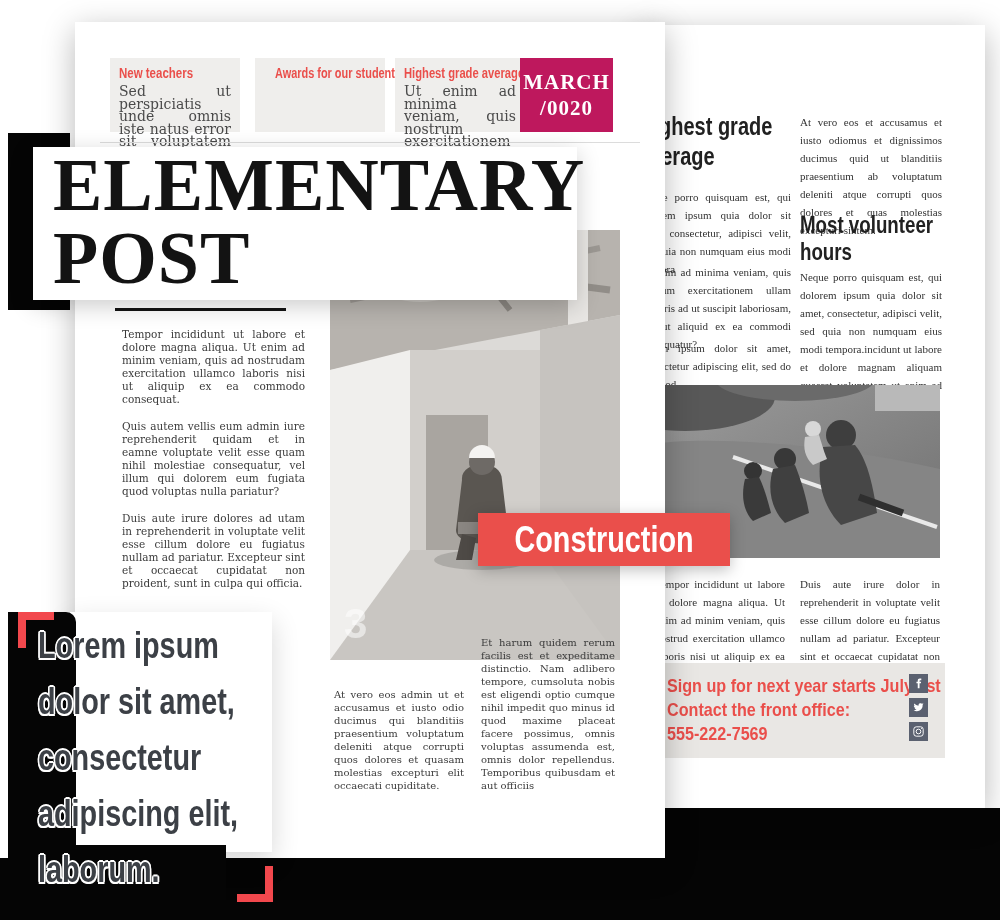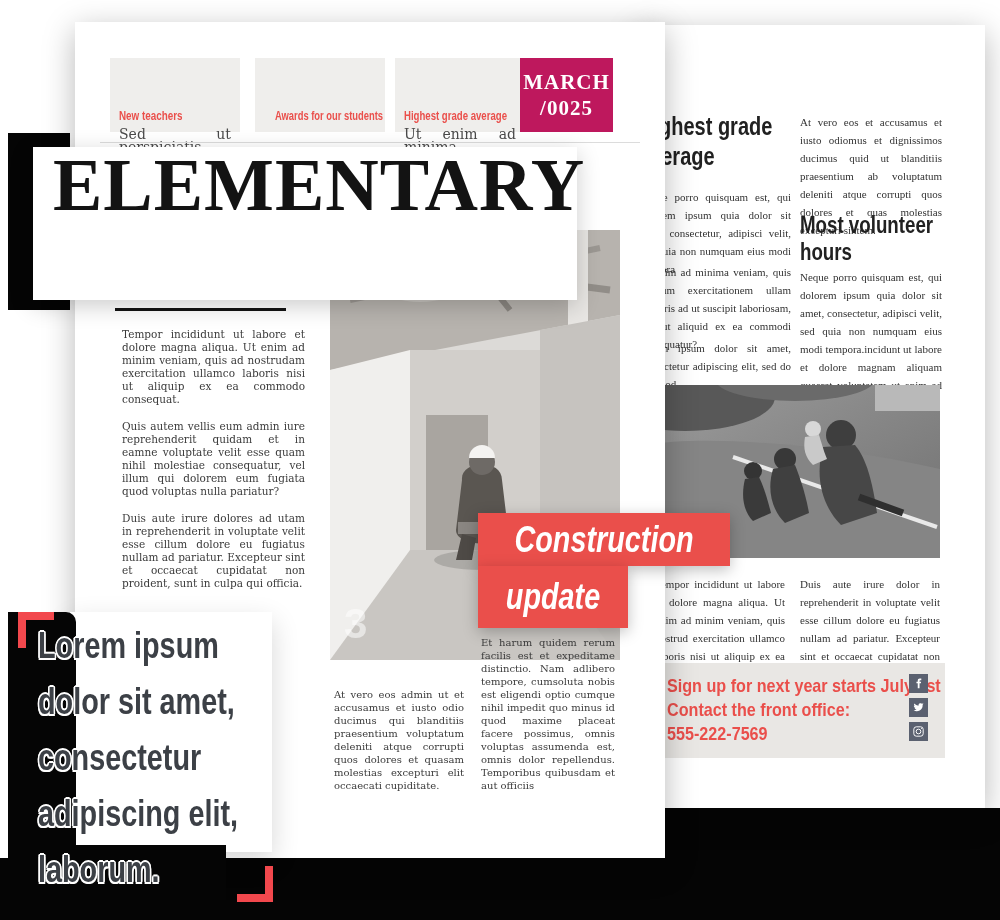--- a/index.html
+++ b/index.html
@@ -6,38 +6,38 @@
   .canvas{position:relative;width:1000px;height:920px;overflow:hidden;background:#ffffff;
           font-family:"Liberation Sans",sans-serif;}
   .abs{position:absolute;}
   .black{background:#050505;}
   .page{position:absolute;background:#ffffff;box-shadow:0 8px 30px rgba(0,0,0,.28);}
   
   .cx{display:inline-block;white-space:nowrap;transform:scaleX(.82);transform-origin:0 50%;}
   .cond-block{transform:scaleX(.84);transform-origin:0 0;}
   
   .hdr-box{position:absolute;top:36px;width:130px;height:74px;background:#efeeec;box-sizing:border-box;padding:8px 9px;}
-  .hdr-title{color:#ea4f4b;font-weight:700;font-size:12px;line-height:14px;margin-top:43px;}
+  .hdr-title{color:#ea4f4b;font-weight:700;font-size:14px;line-height:14px;}
   .hdr-body{font-family:"DejaVu Serif",serif;font-size:14px;line-height:12.5px;color:#4a4a4a;
             text-align:justify;margin-top:5px;}
   .issue-box{position:absolute;background:#be185d;color:#ffffff;display:flex;flex-direction:column;
              align-items:center;justify-content:center;font-family:"Liberation Serif",serif;
              font-weight:700;font-size:21px;line-height:26px;letter-spacing:1px;}
   .bodycol{font-family:"DejaVu Serif",serif;font-size:10.5px;line-height:13px;color:#3b3b3b;
            text-align:justify;}
   .bodycol p{margin:0 0 14px 0;}
   .serifcol{font-family:"Liberation Serif",serif;font-size:11px;line-height:18px;color:#333333;
             text-align:justify;}
   .h-big{font-weight:700;color:#212121;font-size:25px;line-height:30px;}
   .masthead{position:absolute;left:33px;top:147px;width:544px;height:153px;background:#ffffff;
             box-shadow:0 6px 22px rgba(0,0,0,.2);font-family:"Liberation Serif",serif;
             font-weight:700;color:#131313;font-size:74px;line-height:73px;letter-spacing:1px;
             padding:2px 0 0 20px;box-sizing:border-box;}
   .label-box{position:absolute;background:#ea4f4b;display:flex;align-items:center;justify-content:center;
-             box-shadow:0 4px 14px rgba(0,0,0,.25);font-style:italic;}
+             box-shadow:0 4px 14px rgba(0,0,0,.25);}
   .label-box span{color:#ffffff;font-weight:700;font-size:36px;white-space:nowrap;
                   transform:scaleX(.8);}
   .signup{position:absolute;background:#e9e7e4;}
   .signup-line{color:#ea4f4b;font-weight:700;font-size:19px;line-height:24px;white-space:nowrap;
                transform:scaleX(.85);transform-origin:0 50%;}
   .soc{position:absolute;width:19px;height:19px;background:#5b6170;display:flex;align-items:center;
        justify-content:center;}
   .quote-text{position:absolute;left:38px;top:618px;width:360px;font-weight:700;font-size:36px;
               line-height:56px;color:#3c4046;transform:scaleX(.8);transform-origin:0 0;
               text-shadow:2px 0 0 #fff,-2px 0 0 #fff,0 2px 0 #fff,0 -2px 0 #fff,
@@ -132,21 +132,21 @@
     </div>
     <div class="hdr-box" style="left:180px;padding-left:20px;">
       <div class="hdr-title"><span class="cx" style="transform:scaleX(.78);">Awards for our students</span></div>
     </div>
     <div class="hdr-box" style="left:320px;">
       <div class="hdr-title"><span class="cx" style="transform:scaleX(.8);">Highest grade average</span></div>
       <div class="hdr-body">Ut enim ad minima veniam, quis nostrum exercitationem ullam suscipit laboriosam.</div>
     </div>
     <div class="issue-box" style="left:445px;top:36px;width:93px;height:74px;">
       <span>MARCH</span>
-      <span>/0025</span>
+      <span>/0020</span>
     </div>
 
     <div class="divider" style="left:25px;top:120px;width:540px;"></div>
 
     <div class="bodycol abs" style="left:47px;top:306px;width:183px;">
       <p>Tempor incididunt ut labore et dolore magna aliqua. Ut enim ad minim veniam, quis ad nostrudam exercitation ullamco laboris nisi ut aliquip ex ea commodo consequat.</p>
       <p>Quis autem vellis eum admin iure reprehenderit quidam et in eamne voluptate velit esse quam nihil molestiae consequatur, vel illum qui dolorem eum fugiata quod voluptas nulla pariatur?</p>
       <p>Duis aute irure dolores ad utam in reprehenderit in voluptate velit esse cillum dolore eu fugiatus nullam ad pariatur. Excepteur sint et occaecat cupidatat non proident, sunt in culpa qui officia.</p>
     </div>
 
@@ -175,26 +175,24 @@
       </svg>
     </div>
 
     <div class="bodycol abs" style="left:259px;top:666px;width:130px;font-size:10px;">At vero eos admin ut et accusamus et iusto odio ducimus qui blanditiis praesentium voluptatum deleniti atque corrupti quos dolores et quasam molestias excepturi elit occaecati cupiditate.</div>
     <div class="bodycol abs" style="left:406px;top:614px;width:134px;font-size:10px;">Et harum quidem rerum facilis est et expeditame distinctio. Nam adlibero tempore, cumsoluta nobis est eligendi optio cumque nihil impedit quo minus id quod maxime placeat facere possimus, omnis voluptas assumenda est, omnis dolor repellendus. Temporibus quibusdam et aut officiis</div>
   </section>
 
   <div class="label-box" style="left:478px;top:513px;width:252px;height:53px;">
     <span>Construction</span>
   </div>
-  <div class="label-box" style="left:478px;top:566px;width:150px;height:62px;">
-    <span>update</span>
-  </div>
 
   <div class="masthead">
     <div>ELEMENTARY</div>
+    <div>POST</div>
   </div>
   <div class="rule" style="left:115px;top:308px;width:171px;height:3px;"></div>
 
   <div class="abs" style="left:70px;top:612px;width:202px;height:240px;background:#ffffff;box-shadow:0 10px 26px rgba(0,0,0,.16);"></div>
   <div class="abs black" style="left:8px;top:612px;width:68px;height:293px;border-radius:0 10px 10px 0;"></div>
   <div class="abs black" style="left:8px;top:845px;width:218px;height:60px;"></div>
 
   <div class="quote-text">
     <div>Lorem ipsum</div>
     <div>dolor sit amet,</div>

